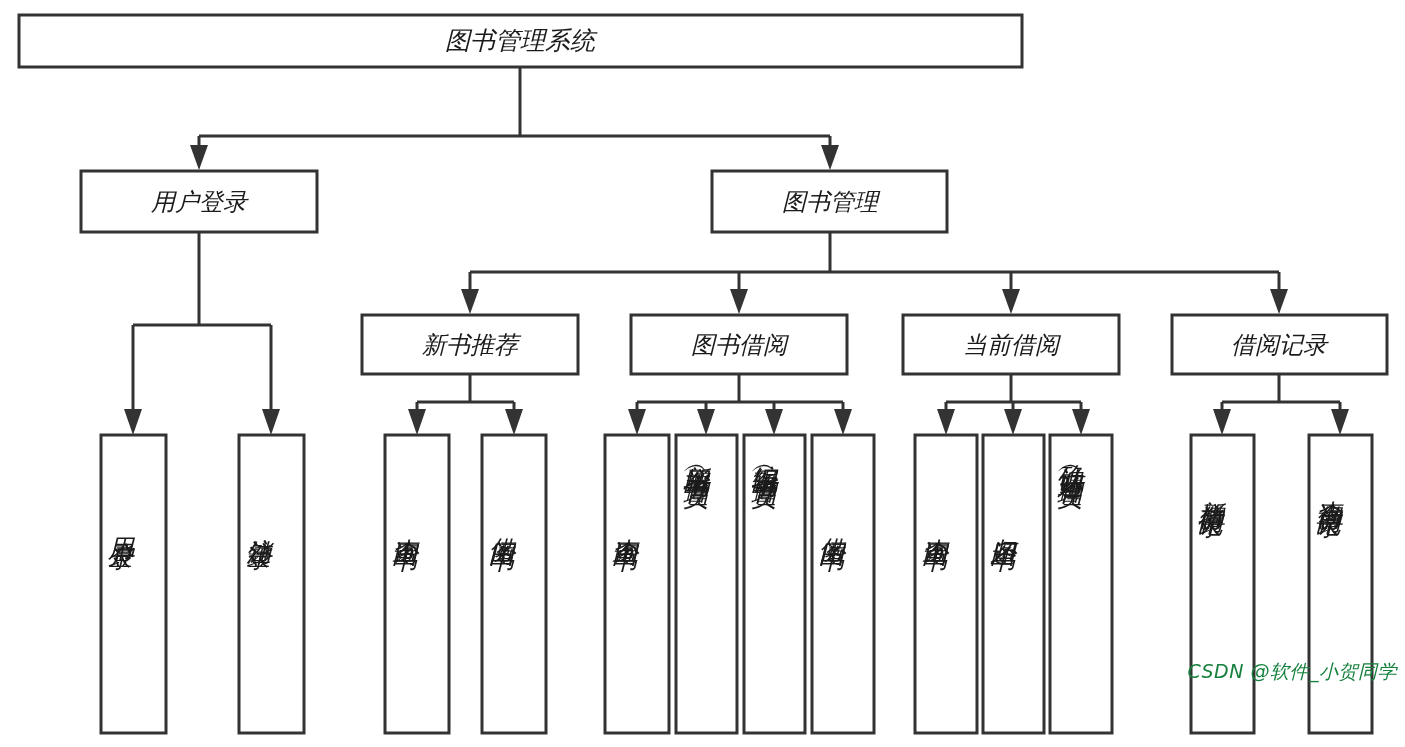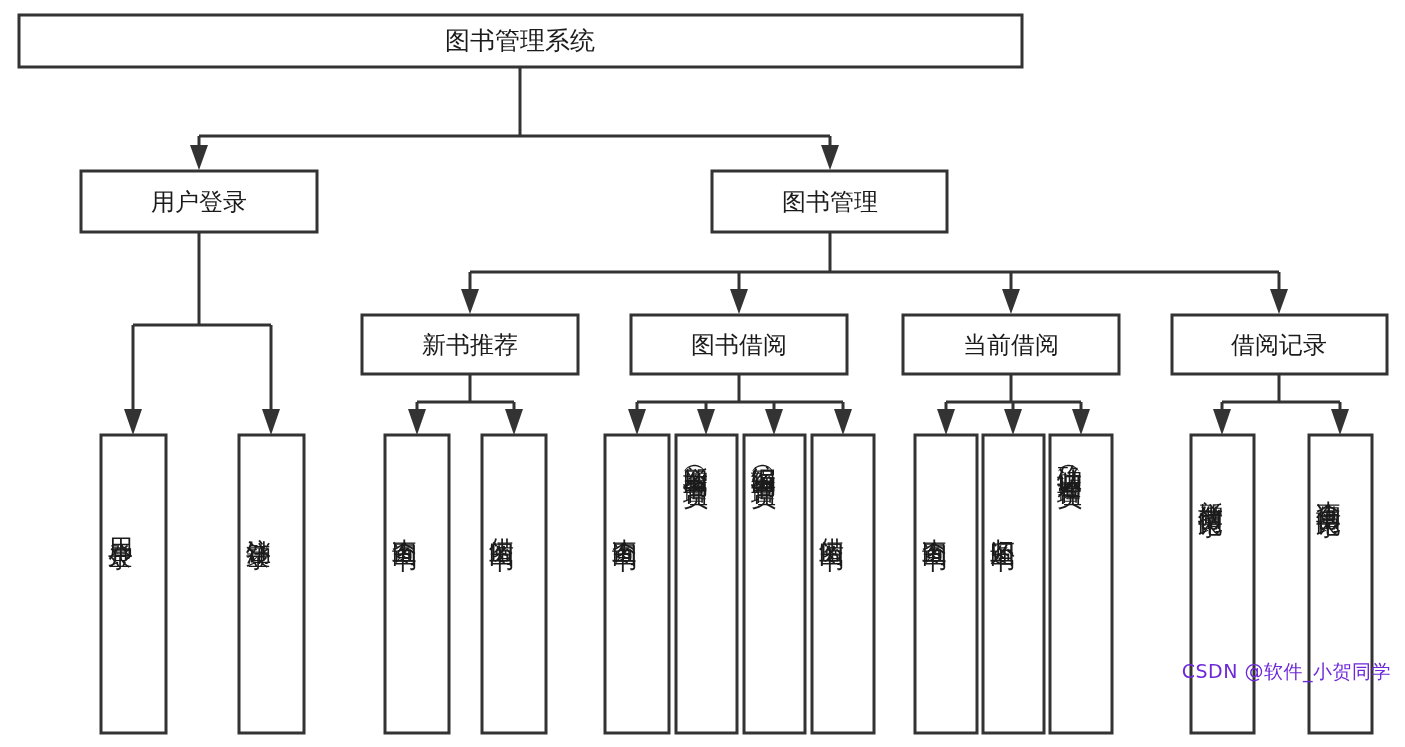--- a/index.html
+++ b/index.html
@@ -12,20 +12,21 @@
     width: 1405px;
     height: 747px;
     font-family: "DejaVu Sans", "Liberation Sans", sans-serif;
     overflow: hidden;
   }
   #diagram-root {
     position: relative;
     width: 1405px;
     height: 691px;
     background: #ffffff;
+    font-style: italic;
   }
   svg.flow {
     position: absolute;
     left: 0;
     top: 0;
     width: 1405px;
     height: 747px;
     display: block;
   }
   .node-rect {
@@ -62,25 +63,25 @@
     font-family: "DejaVu Sans", "Liberation Sans", sans-serif;
     font-size: 25px;
     line-height: 1.12;
     color: #1b1b1b;
     letter-spacing: 3px;
     white-space: nowrap;
     user-select: none;
   }
   .watermark {
     position: absolute;
-    right: 14px;
+    right: 8px;
     bottom: 6px;
     font-family: "DejaVu Sans", "Liberation Sans", sans-serif;
     font-size: 19px;
-    color: #6d28d9;
+    color: #15803d;
     letter-spacing: 0.5px;
     white-space: nowrap;
     user-select: none;
   }
 </style>
 </head>
 <body>
 
 <div id="diagram-root">
 

